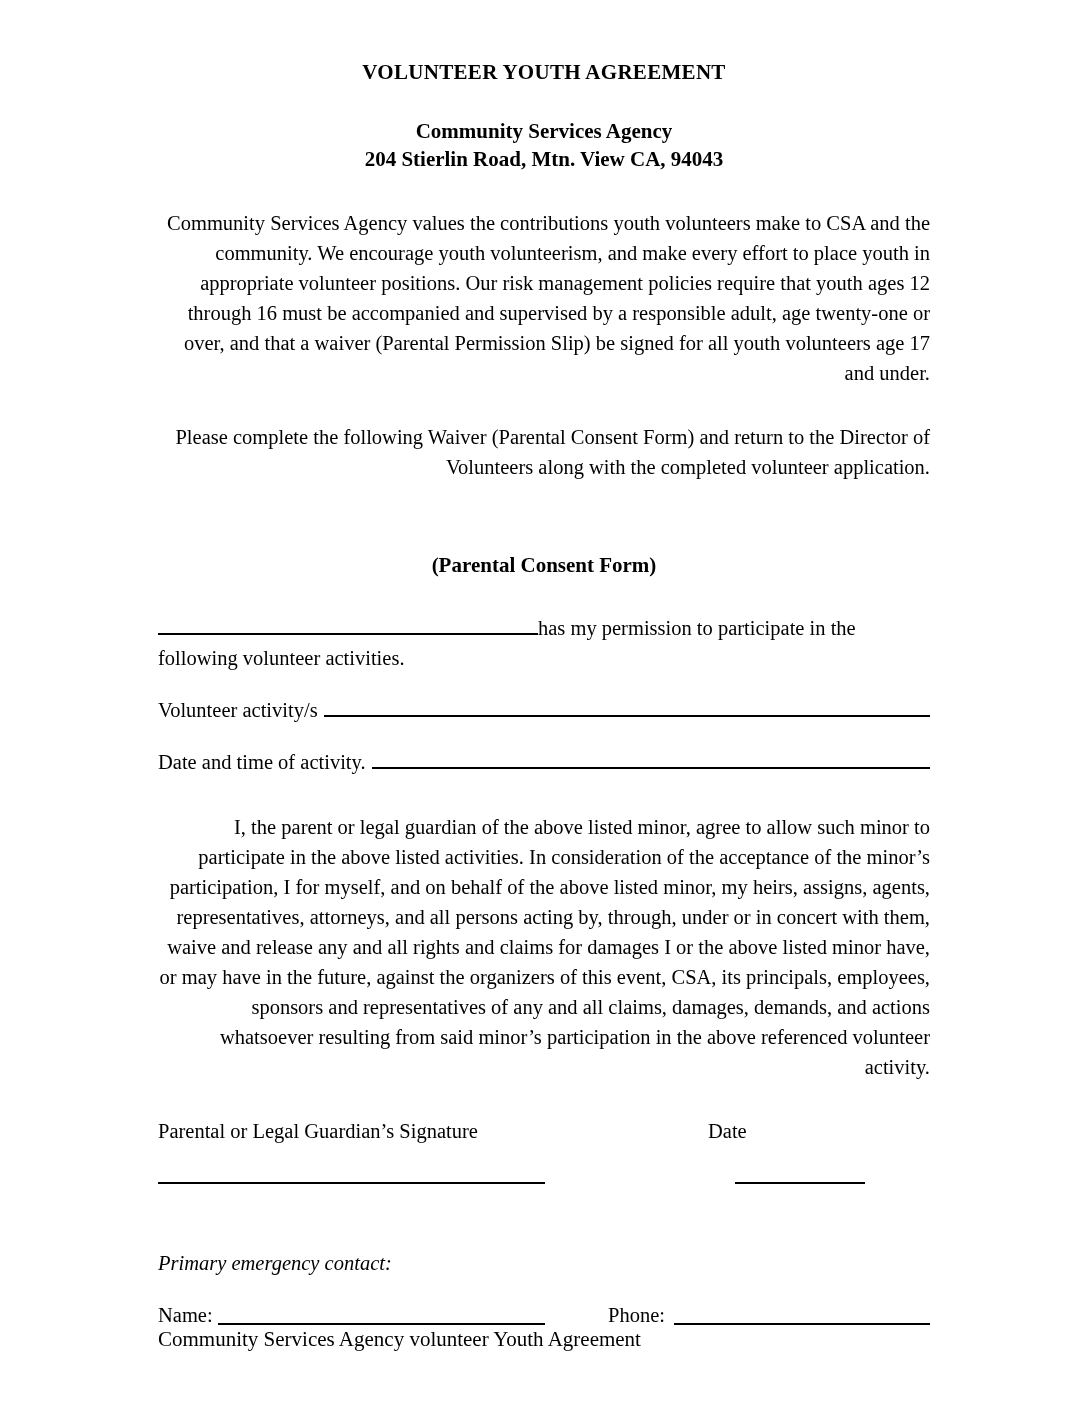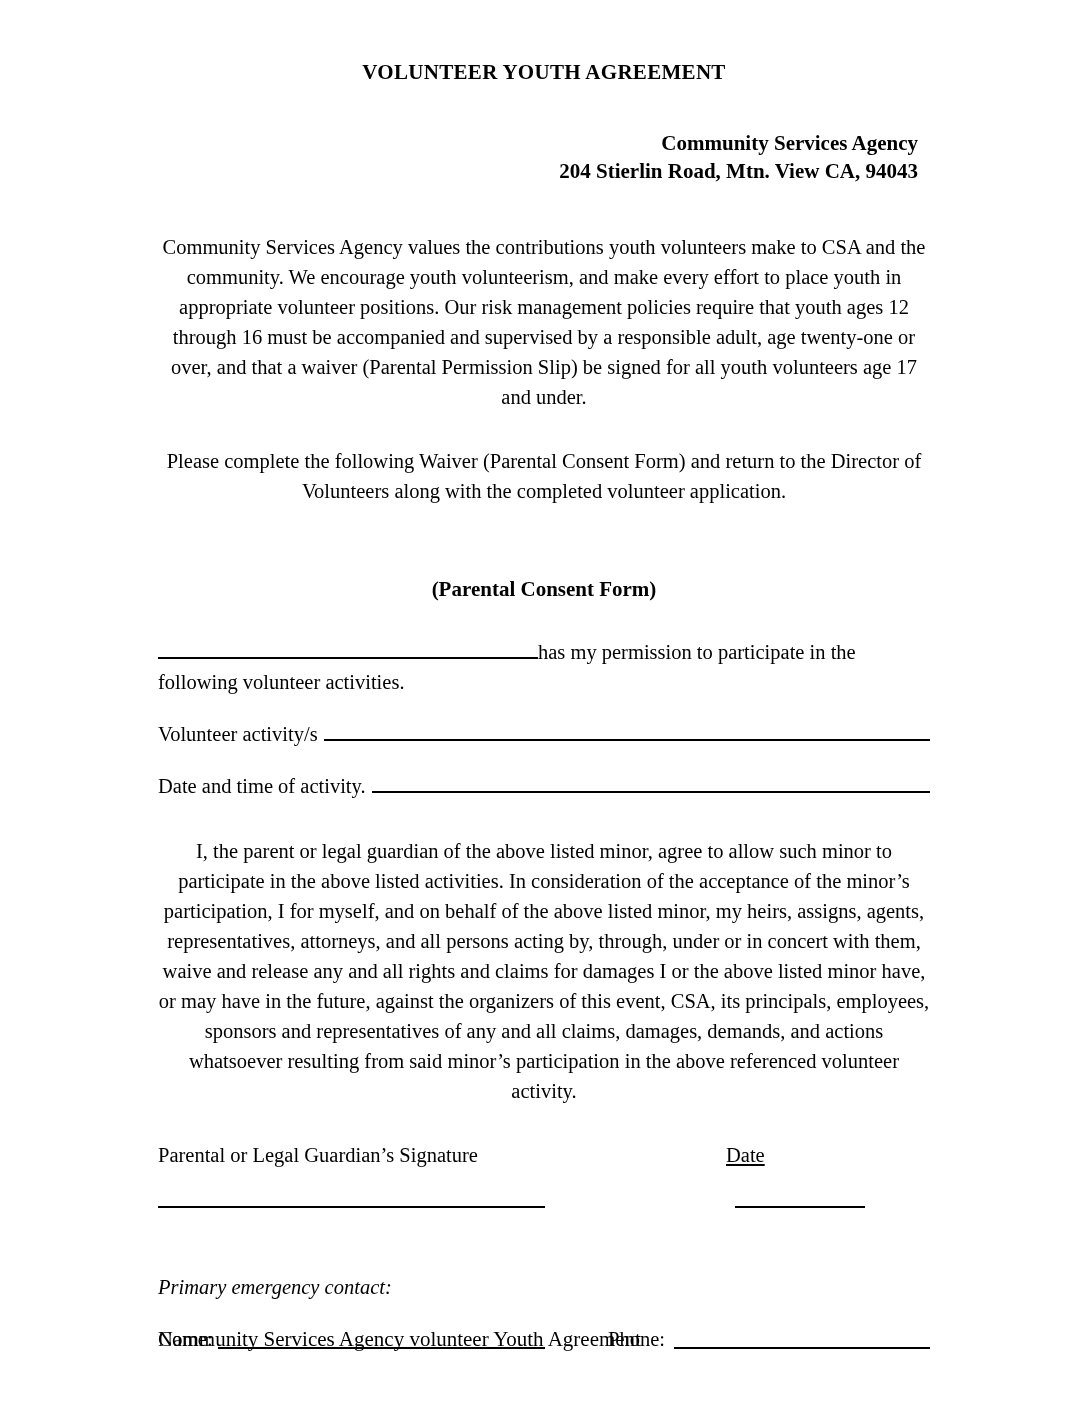--- a/index.html
+++ b/index.html
@@ -32,43 +32,43 @@
   
   .title {
     text-align: center;
     font-weight: bold;
     font-size: 21px;
     letter-spacing: 0.3px;
     margin: 0;
     padding-top: 60px;
   }
   .org-block {
-    text-align: right;
+    text-align: center;
     font-weight: bold;
     font-size: 21px;
     line-height: 1.33;
-    margin: 12px;
+    margin: 0;
     padding-top: 33px;
   }
   .org-block .line2 { white-space: nowrap; }
 
   .waiver-block {
     text-align: center;
     font-weight: bold;
     font-size: 21px;
     line-height: 1.3;
     margin: 0;
   }
 
   
   p.para {
     font-size: 20.5px;
     line-height: 1.465;
     margin: 0;
-    text-align: center;
+    text-align: right;
   }
   .spacer-sm { height: 22px; }
   .spacer-md { height: 34px; }
   .spacer-lg { height: 52px; }
   .spacer-xl { height: 70px; }
 
   
   .rule {
     display: inline-block;
     border-bottom: 2.2px solid #000;
@@ -98,23 +98,22 @@
 
   
   .sig-labels {
     position: relative;
     font-size: 20.5px;
     line-height: 1.465;
     height: 28px;
   }
   .sig-labels .sig-date-label {
     position: absolute;
-    left: 568px;
+    left: 550px;
     top: 0;
-    text-decoration: underline;
   }
   .sig-rules {
     position: relative;
     height: 30px;
   }
   .sig-rules .sig-rule {
     position: absolute;
     left: 0;
     top: 16px;
     width: 387px;

